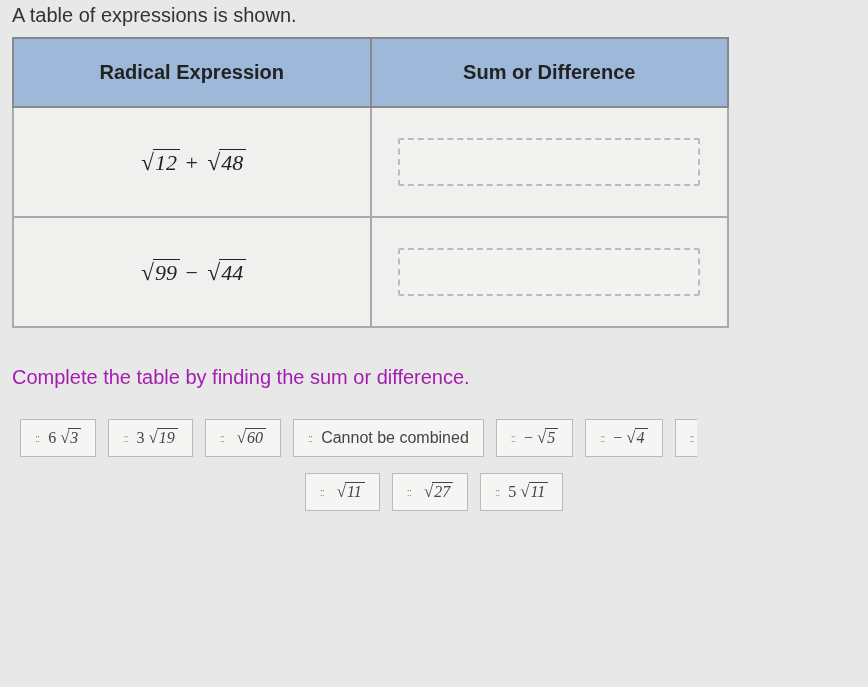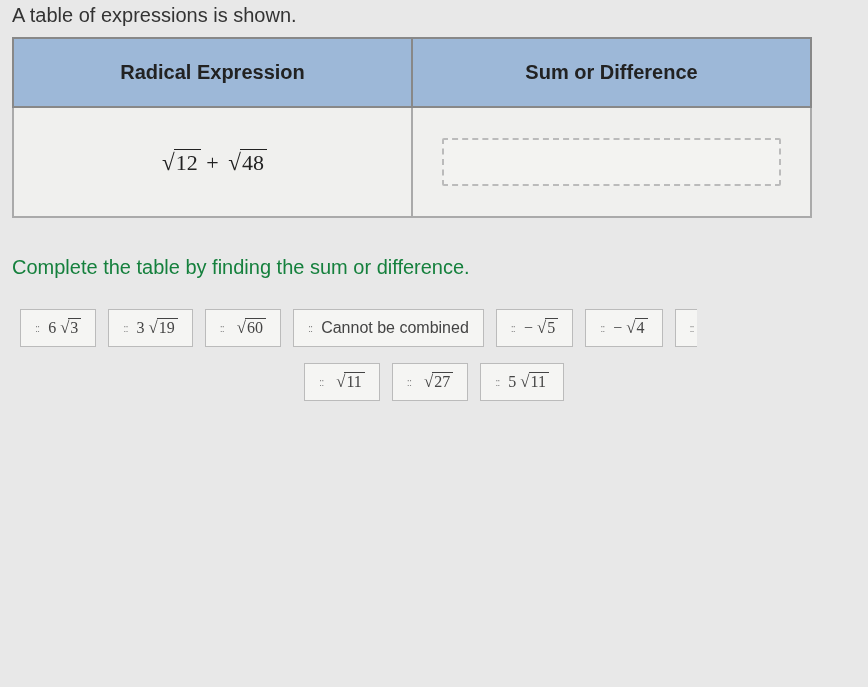--- a/index.html
+++ b/index.html
@@ -13,21 +13,21 @@
     }
     .page-title {
       font-size: 20px;
       color: #333;
       padding: 4px 12px 10px 12px;
       font-weight: normal;
     }
     .main-table {
       border-collapse: collapse;
       margin: 0 12px 30px 12px;
-      width: 800px;
+      width: 717px;
       background: #fff;
     }
     .main-table th {
       background: #9db8d8;
       border: 2px solid #888;
       padding: 22px 10px;
       font-size: 20px;
       font-weight: bold;
       color: #222;
       text-align: center;
@@ -47,21 +47,21 @@
     .drop-zone {
       border: 2px dashed #bbb;
       background: #f3f3f1;
       height: 48px;
       width: 90%;
       margin: 0 auto;
       border-radius: 2px;
     }
     .instruction {
       font-size: 20px;
-      color: #15803d;
+      color: #a21caf;
       padding: 8px 12px 30px 12px;
     }
     .options-row {
       display: flex;
       gap: 12px;
       padding: 0 20px 10px 20px;
       flex-wrap: wrap;
       justify-content: flex-start;
     }
     .options-row2 {
@@ -96,20 +96,21 @@
     }
     .sqrt::before {
       content: "√";
       font-size: 1.05em;
       margin-right: -2px;
     }
     .rad {
       border-top: 1.5px solid currentColor;
       padding: 0 3px 0 2px;
       margin-left: 1px;
+      font-style: italic;
     }
     .expr {
       font-family: 'Times New Roman', serif;
     }
   </style>
 </head>
 <body>
 
 <div class="page-title">A table of expressions is shown.</div>
 
@@ -117,20 +118,28 @@
   <thead>
     <tr>
       <th>Radical Expression</th>
       <th>Sum or Difference</th>
     </tr>
   </thead>
   <tbody>
     <tr>
       <td class="expr-col">
         <span class="expr"><span class="sqrt"><span class="rad">12</span></span> <span>+</span> <span class="sqrt"><span class="rad">48</span></span></span>
+      </td>
+      <td class="drop-col">
+        <div class="drop-zone"></div>
+      </td>
+    </tr>
+    <tr>
+      <td class="expr-col">
+        <span class="expr"><span class="sqrt"><span class="rad">99</span></span> <span>−</span> <span class="sqrt"><span class="rad">44</span></span></span>
       </td>
       <td class="drop-col">
         <div class="drop-zone"></div>
       </td>
     </tr>
   </tbody>
 </table>
 
 <div class="instruction">Complete the table by finding the sum or difference.</div>
 

